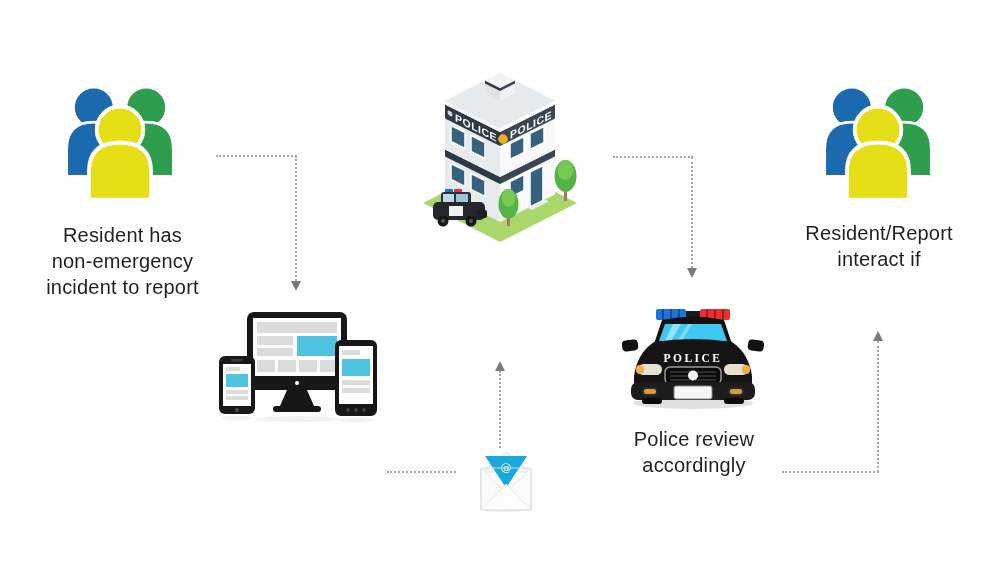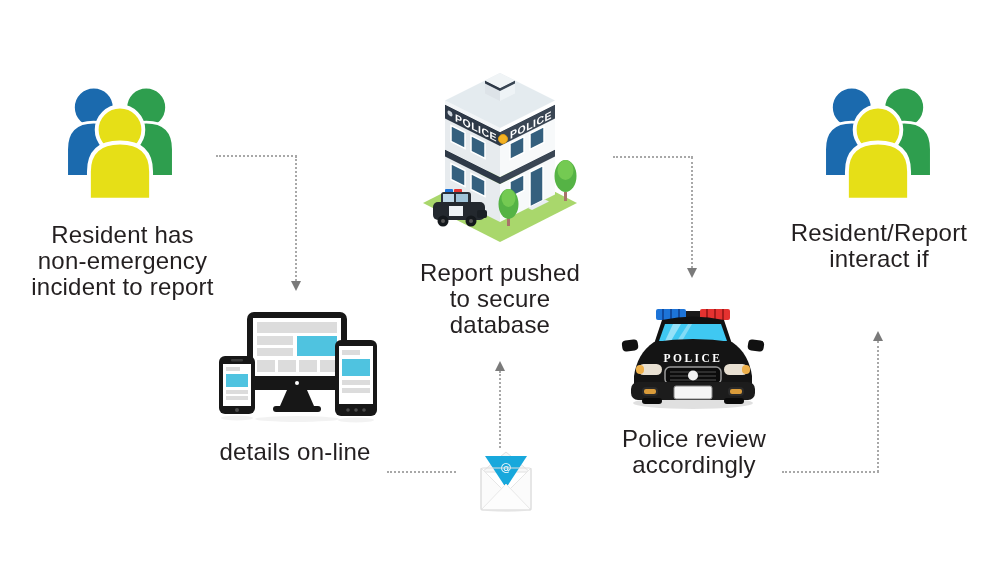--- a/index.html
+++ b/index.html
@@ -2,21 +2,21 @@
 <html><head>
 <meta charset="utf-8">
 <style>
   html,body{margin:0;padding:0;background:#fff;}
   .canvas{
     position:relative;width:1000px;height:576px;background:#ffffff;
     font-family:"Liberation Sans", sans-serif;overflow:hidden;
   }
   .label{
     position:absolute;text-align:center;color:#231f20;
-    font-size:24px;line-height:26px;letter-spacing:0.2px;
+    font-size:20px;line-height:26px;letter-spacing:0.2px;
   }
   .icon-abs{position:absolute;}
   .dot-h{position:absolute;height:0;border-top:2px dotted #a8a8a8;}
   .dot-v{position:absolute;width:0;border-left:2px dotted #a8a8a8;}
   .head-down{position:absolute;width:0;height:0;
     border-left:5px solid transparent;border-right:5px solid transparent;
     border-top:10px solid #7a7a7a;}
   .head-up{position:absolute;width:0;height:0;
     border-left:5px solid transparent;border-right:5px solid transparent;
     border-bottom:10px solid #7a7a7a;}
@@ -81,21 +81,20 @@
       <rect x="125" y="44" width="18" height="5" fill="#dcdcdc"></rect>
       <rect x="125" y="53" width="28" height="17" fill="#4fc3e0"></rect>
       <rect x="125" y="74" width="28" height="5" fill="#dcdcdc"></rect>
       <rect x="125" y="82" width="28" height="5" fill="#dcdcdc"></rect>
       <circle cx="131" cy="104" r="1.8" fill="#4a4a4a"></circle>
       <circle cx="139" cy="104" r="1.8" fill="#4a4a4a"></circle>
       <circle cx="147" cy="104" r="1.8" fill="#4a4a4a"></circle>
     </g>
   </svg>
   <div class="label" style="left:195px;top:439px;width:200px">
-    <div>details on-line</div>
   </div>
 
   <svg class="icon-abs" style="left:415px;top:68px" width="170" height="175" viewBox="0 0 170 175">
     <polygon points="8,135 85,96 162,135 85,174" fill="#a9d76c"></polygon>
 
     <polygon points="30,126.5 85,154 85,116 30,88.5" fill="#e7ebee"></polygon>
     <polygon points="85,154 140,126.5 140,88.5 85,116" fill="#f7f9fa"></polygon>
     <polygon points="30,88.5 85,116 85,109 30,81.5" fill="#2e3947"></polygon>
     <polygon points="85,116 140,88.5 140,81.5 85,109" fill="#3a4654"></polygon>
 
@@ -154,25 +153,20 @@
       <rect x="29" y="6" width="12" height="9" fill="#9fc3d8"></rect>
       <rect x="6" y="14" width="52" height="18" rx="5" fill="#23282e"></rect>
       <rect x="22" y="18" width="14" height="10" fill="#eef2f5"></rect>
       <rect x="50" y="22" width="10" height="8" rx="2" fill="#1a1f24"></rect>
       <circle cx="16" cy="33" r="5.5" fill="#14181c"></circle>
         <circle cx="16" cy="33" r="2" fill="#555"></circle>
       <circle cx="44" cy="33" r="5.5" fill="#14181c"></circle>
         <circle cx="44" cy="33" r="2" fill="#555"></circle>
     </g>
   </svg>
-  <div class="label" style="left:400px;top:260px;width:200px">
-    <div>Report pushed</div>
-    <div>to secure</div>
-    <div>database</div>
-  </div>
 
   <svg class="icon-abs" style="left:478px;top:450px" width="56" height="62" viewBox="0 0 56 62">
     <ellipse cx="28" cy="59.5" rx="22" ry="2.5" fill="#000" opacity="0.07"></ellipse>
     <polygon points="4,22 28,2 52,22" fill="#f7f7f7" stroke="#e0e0e0" stroke-width="1"></polygon>
     <polygon points="7,6 49,6 28,38" fill="#18a8dc"></polygon>
     <text x="28" y="21" text-anchor="middle" font-size="11" fill="#ffffff" font-family="DejaVu Sans, sans-serif">@</text>
     <polygon points="3,18 25,40 3,60" fill="#fbfbfb" stroke="#e6e6e6" stroke-width="1"></polygon>
     <polygon points="53,18 31,40 53,60" fill="#fbfbfb" stroke="#e6e6e6" stroke-width="1"></polygon>
     <polygon points="3,60 53,60 28,34" fill="#fdfdfd" stroke="#e8e8e8" stroke-width="1"></polygon>
     <rect x="3" y="18" width="50" height="42" rx="2" fill="none" stroke="#dedede" stroke-width="1.2"></rect>

